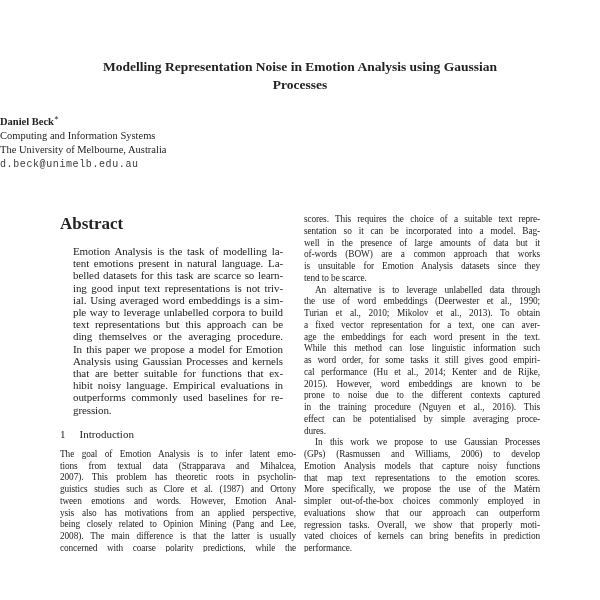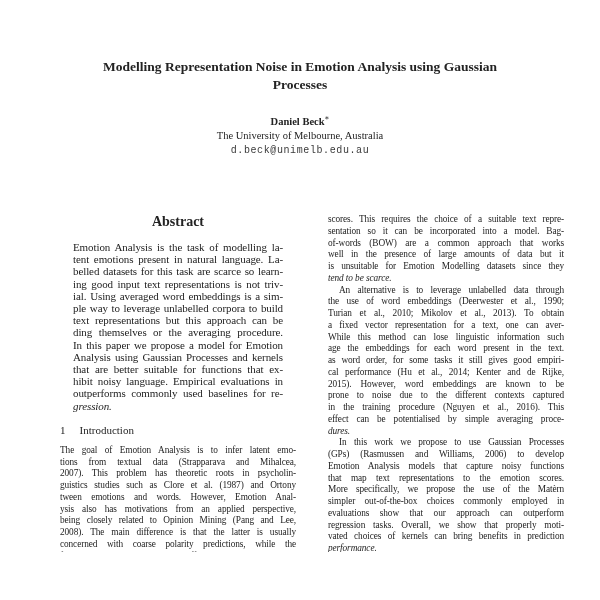--- a/index.html
+++ b/index.html
@@ -19,40 +19,40 @@
   }
   .t-line {
     font-size: 13.5px;
     font-weight: bold;
     line-height: 18px;
     white-space: nowrap;
   }
   .author-block {
     position: absolute;
     top: 111px; left: 0; right: 0;
-    text-align: center;
+    text-align: left;
   }
   .a-name { font-size: 10.5px; font-weight: bold; line-height: 14px; }
   .a-name sup { font-size: 7px; }
   .a-affil { font-size: 10.5px; line-height: 14px; }
   .a-email {
     font-family: "Liberation Mono", "DejaVu Sans Mono", monospace;
     font-size: 10px;
     line-height: 15px;
     letter-spacing: 0.6px;
     color: #3a3a3a;
   }
   .col { position: absolute; top: 214px; width: 236px; }
   .col-left  { left: 60px; }
-  .col-right { left: 304px; margin-left: 24px; }
+  .col-right { left: 304px; }
 
   .abs-heading {
-    font-size: 14px;
+    font-size: 17px;
     font-weight: bold;
-    text-align: center;
+    text-align: left;
     margin-bottom: 11px;
   }
   .abs-body { margin: 0 13px; }
   .abs-body .line { line-height: 12.2px; font-size: 11px; }
 
   .sec-heading {
     margin-top: 12px;
     margin-bottom: 9px;
     font-size: 11px;
     font-weight: normal;
@@ -61,36 +61,37 @@
 
   .body-text .line { line-height: 11.75px; font-size: 9.3px; }
 
   .line {
     text-align: justify;
     text-align-last: justify;
     letter-spacing: -0.1px;
     white-space: nowrap;
     overflow: hidden;
   }
-  .line.endline { text-align-last: left; font-style: italic; }
+  .line.endline { text-align-last: left; }
   .line.clipped { height: 4px; }
   .para.indent .line:first-child { padding-left: 11px; }
 </style>
 </head>
 <body>
 
 <div class="page">
 
   <header class="title-block">
     <div class="t-line">Modelling Representation Noise in Emotion Analysis using Gaussian</div>
     <div class="t-line">Processes</div>
   </header>
 
   <div class="author-block">
     <div class="a-name"><span>Daniel Beck</span><sup>∗</sup></div>
+    <div class="a-affil">Computing and Information Systems</div>
     <div class="a-affil">The University of Melbourne, Australia</div>
     <div class="a-email">d.beck@unimelb.edu.au</div>
   </div>
 
   <div class="col col-left">
     <div class="abs-heading">Abstract</div>
     <div class="abs-body">
         <div class="para">
           <div class="line">Emotion Analysis is the task of modelling la-</div>
           <div class="line">tent emotions present in natural language. La-</div>
@@ -126,32 +127,32 @@
           <div class="line clipped">present in language, usually defined according to a</div>
         </div>
       </div>
   </div>
 
   <div class="col col-right">
     <div class="body-text">
         <div class="para">
           <div class="line">scores. This requires the choice of a suitable text repre-</div>
           <div class="line">sentation so it can be incorporated into a model. Bag-</div>
+          <div class="line">well in the presence of large amounts of data but it</div>
           <div class="line">of-words (BOW) are a common approach that works</div>
-          <div class="line">well in the presence of large amounts of data but it</div>
-          <div class="line">is unsuitable for Emotion Modelling datasets since they</div>
+          <div class="line">is unsuitable for Emotion Analysis datasets since they</div>
           <div class="line endline">tend to be scarce.</div>
         </div>
         <div class="para indent">
           <div class="line">An alternative is to leverage unlabelled data through</div>
           <div class="line">the use of word embeddings (Deerwester et al., 1990;</div>
           <div class="line">Turian et al., 2010; Mikolov et al., 2013). To obtain</div>
           <div class="line">a fixed vector representation for a text, one can aver-</div>
+          <div class="line">age the embeddings for each word present in the text.</div>
           <div class="line">While this method can lose linguistic information such</div>
-          <div class="line">age the embeddings for each word present in the text.</div>
           <div class="line">as word order, for some tasks it still gives good empiri-</div>
           <div class="line">cal performance (Hu et al., 2014; Kenter and de Rijke,</div>
           <div class="line">2015). However, word embeddings are known to be</div>
           <div class="line">prone to noise due to the different contexts captured</div>
           <div class="line">in the training procedure (Nguyen et al., 2016). This</div>
           <div class="line">effect can be potentialised by simple averaging proce-</div>
           <div class="line endline">dures.</div>
         </div>
         <div class="para indent">
           <div class="line">In this work we propose to use Gaussian Processes</div>

